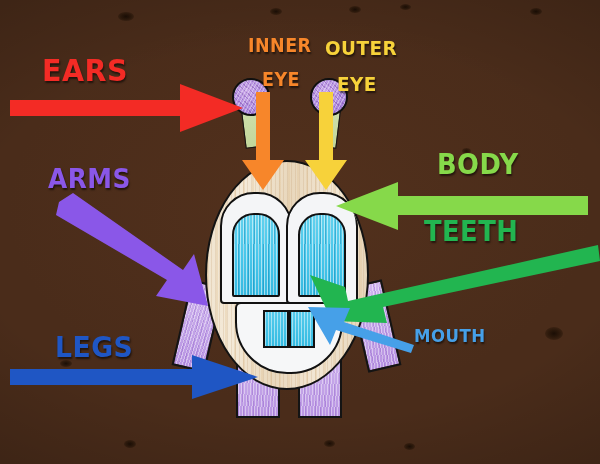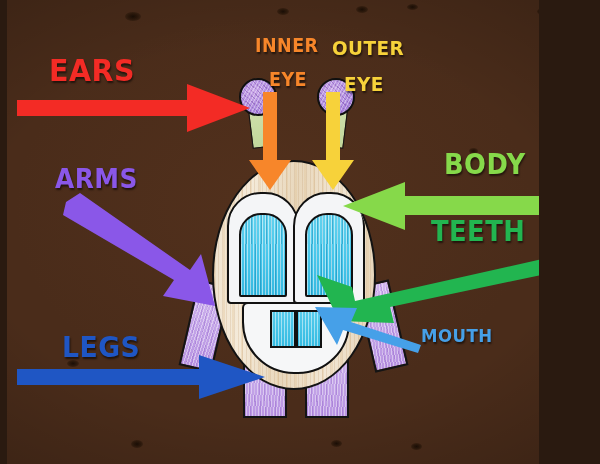--- a/index.html
+++ b/index.html
@@ -2,26 +2,25 @@
 <html><head>
 <meta charset="utf-8">
 <style>
   html, body {
     margin: 0;
     padding: 0;
     background: #2a1a10;
   }
   #stage {
     position: relative;
-    width: 532px;
+    width: 600px;
     height: 464px;
     overflow: hidden;
     font-family: "DejaVu Sans", sans-serif;
     background-color: #4a2c1a;
-    margin-left: 7px;
   }
 
   
   .wood-base {
     position: absolute;
     inset: 0;
     background:
       
       linear-gradient(90deg,
         rgba(0,0,0,0.00) 0px,

